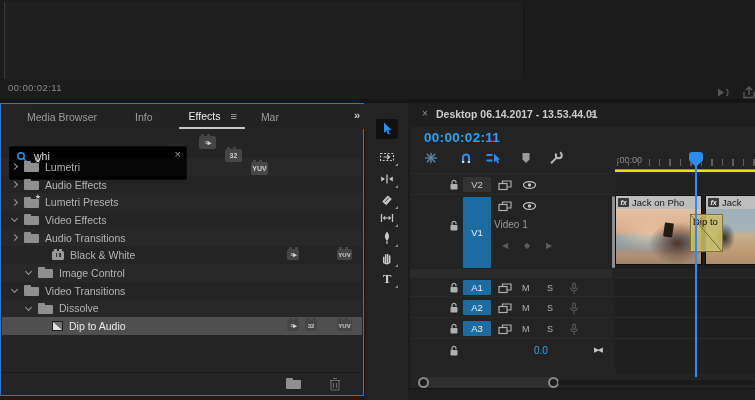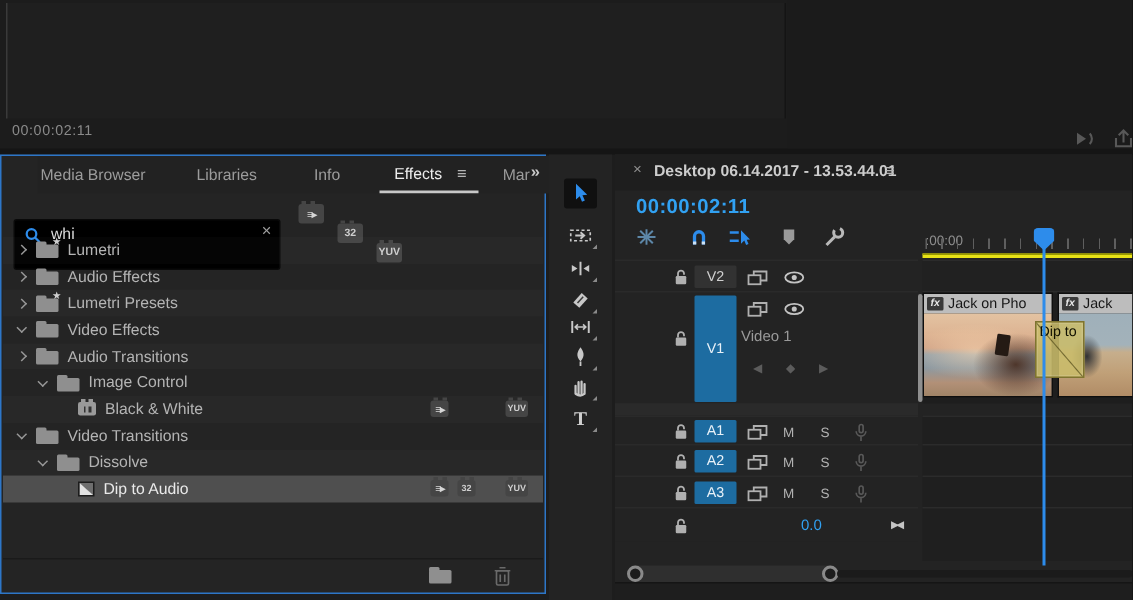--- a/index.html
+++ b/index.html
@@ -143,21 +143,20 @@
       <path d="M3,6 V11.5 H13 V6" stroke="#8a8a8a" fill="none" stroke-width="1.4"></path>
       <path d="M8,9 V1.5 M4.8,4.2 L8,1 L11.2,4.2" stroke="#8a8a8a" fill="none" stroke-width="1.4"></path>
     </svg>
   </div>
 </div>
 
 <div class="abs" id="fx-panel">
 
   <div id="fx-tabs">
     <div class="tab first">Media Browser</div>
-    <div class="tab" style="margin-left:14px">Libraries</div>
     <div class="tab" style="margin-left:18px">Info</div>
     <div class="tab-group-active" style="margin-left:16px">
       <div class="tab active">Effects</div>
       <div class="panel-menu">≡</div>
     </div>
     <div class="tab" style="margin-left:6px">Mar</div>
   </div>
   <div id="fx-overflow">»</div>
 
   <div id="fx-searchrow">
@@ -212,38 +211,38 @@
       <span>Video Effects</span>
     </div>
     <div class="trow" style="padding-left:10px">
       <span class="chev r"></span>
       <span class="folder">
             <span class="body"></span>
             <span class="tab2"></span>
           </span>
       <span>Audio Transitions</span>
     </div>
-    <div class="trow" style="padding-left:24px">
-      <span class="chev d"></span>
-      <span class="folder">
-            <span class="body"></span>
-            <span class="tab2"></span>
-          </span>
-      <span>Image Control</span>
-    </div>
     <div class="trow" style="padding-left:50px">
       <span class="fxicon">
             <span class="b1"></span>
             <span class="b2"></span>
           </span>
       <span>Black &amp; White</span>
       <span class="lego sm badge-slot" style="left:285px">
             <span class="accel-glyph">≡▸</span>
           </span>
       <span class="lego smw badge-slot" style="left:335px">YUV</span>
+    </div>
+    <div class="trow" style="padding-left:24px">
+      <span class="chev d"></span>
+      <span class="folder">
+            <span class="body"></span>
+            <span class="tab2"></span>
+          </span>
+      <span>Image Control</span>
     </div>
     <div class="trow" style="padding-left:10px">
       <span class="chev d"></span>
       <span class="folder">
             <span class="body"></span>
             <span class="tab2"></span>
           </span>
       <span>Video Transitions</span>
     </div>
     <div class="trow" style="padding-left:24px">

